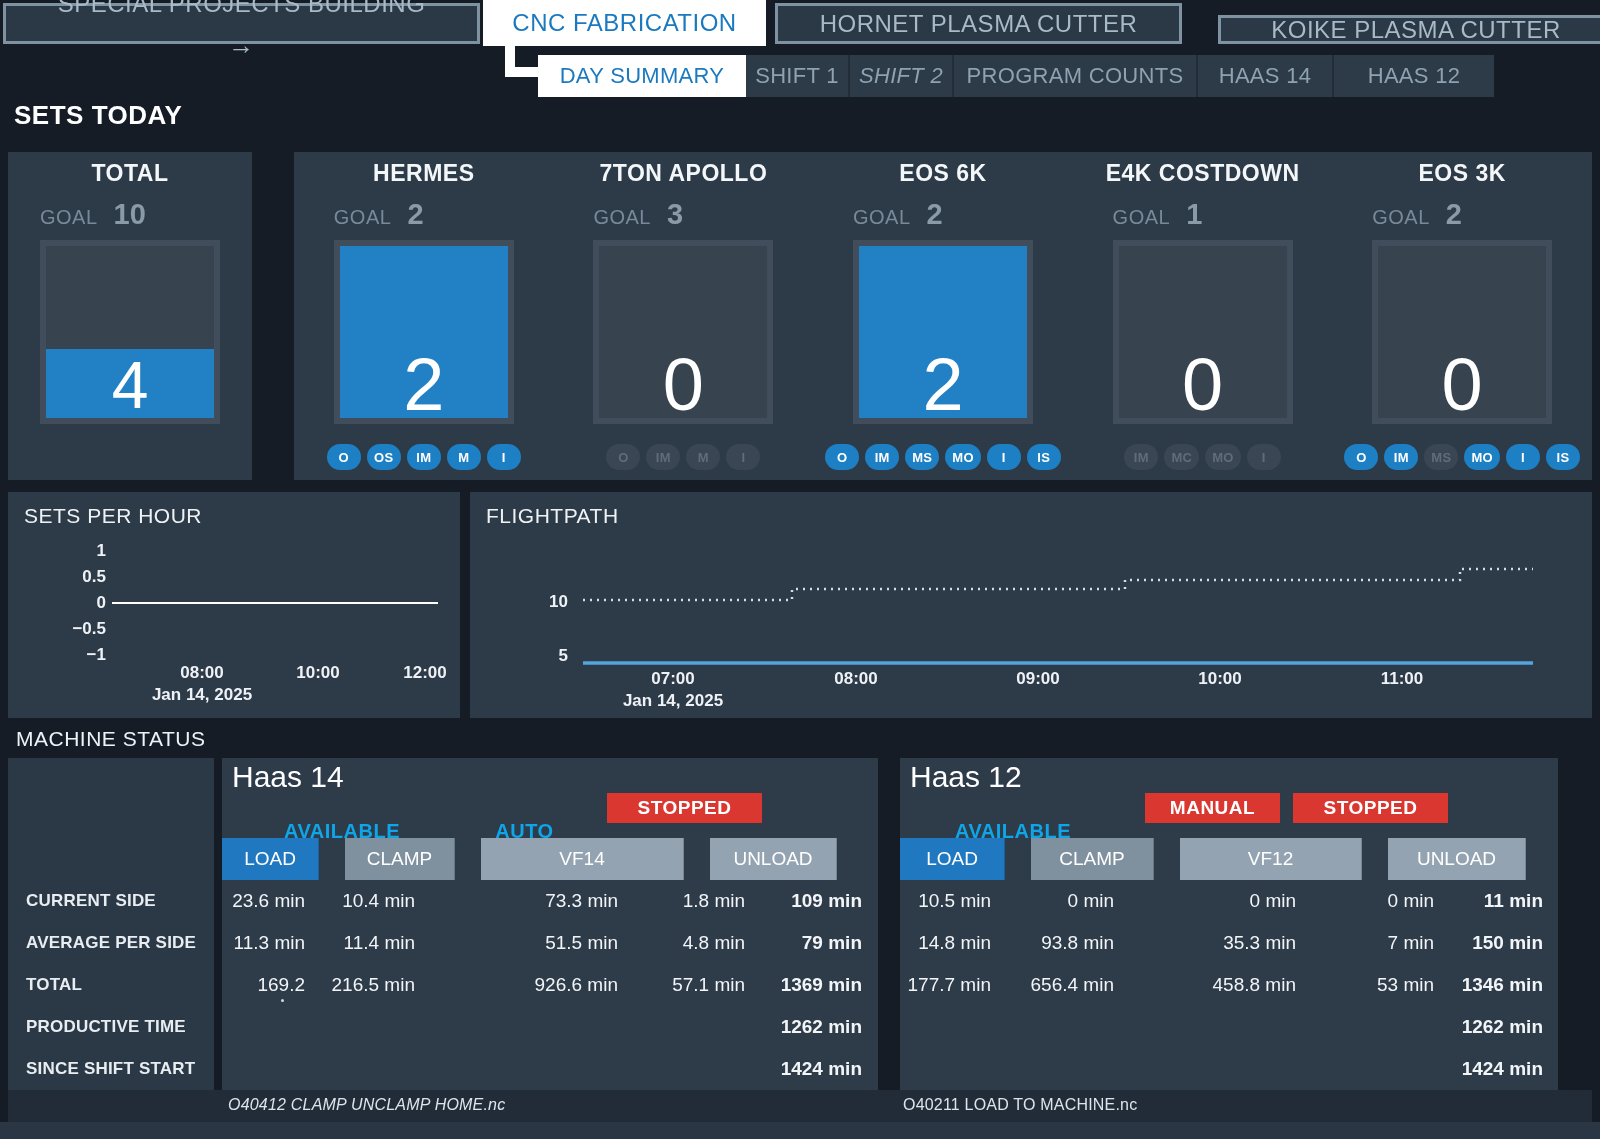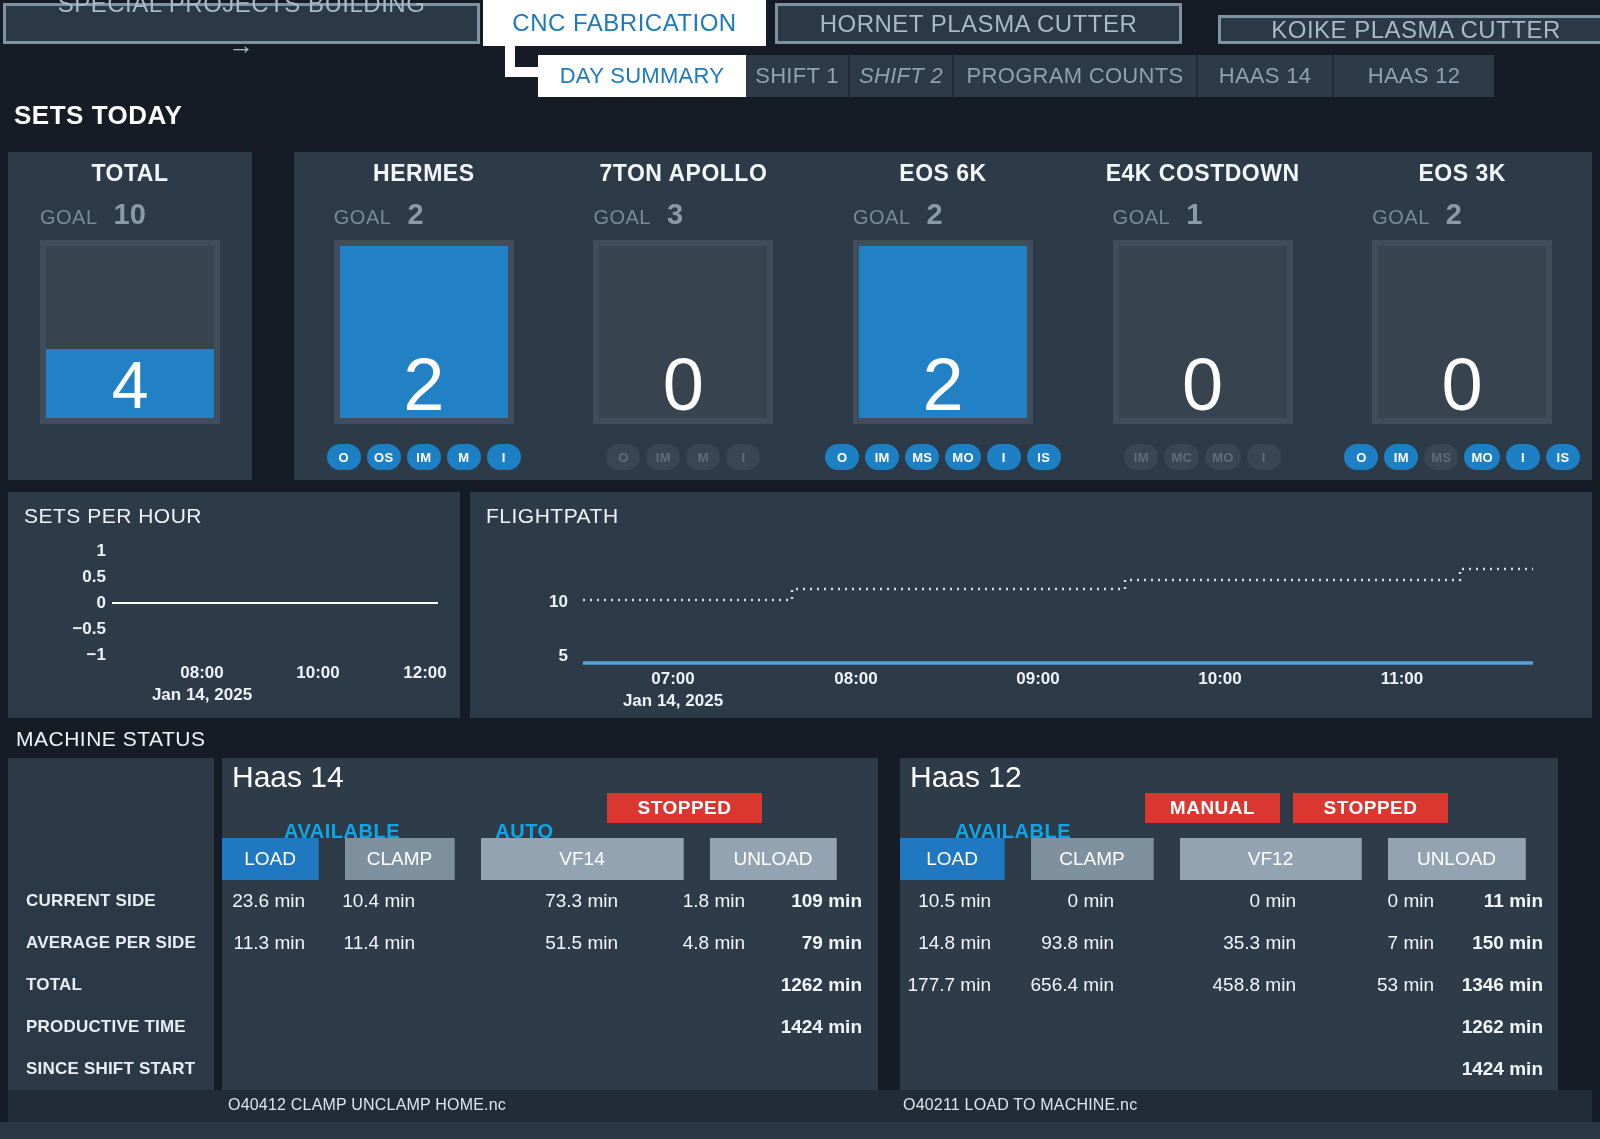--- a/index.html
+++ b/index.html
@@ -297,20 +297,27 @@
         <span class="cell tot c5">109 min</span>
       </div>
       <div class="mrow">
         <span class="cell c1">11.3 min</span>
         <span class="cell c2">11.4 min</span>
         <span class="cell c3">51.5 min</span>
         <span class="cell c4">4.8 min</span>
         <span class="cell tot c5">79 min</span>
       </div>
       <div class="mrow">
+        <span class="cell c1"><span class="dotted-under">169.2</span></span>
+        <span class="cell c2">216.5 min</span>
+        <span class="cell c3">926.6 min</span>
+        <span class="cell c4">57.1 min</span>
+        <span class="cell tot c5">1369 min</span>
+      </div>
+      <div class="mrow">
         <span class="cell c1"></span>
         <span class="cell c2"></span>
         <span class="cell c3"></span>
         <span class="cell c4"></span>
         <span class="cell tot c5">1262 min</span>
       </div>
       <div class="mrow">
         <span class="cell c1"></span>
         <span class="cell c2"></span>
         <span class="cell c3"></span>
@@ -364,17 +371,17 @@
         <span class="cell c1"></span>
         <span class="cell c2"></span>
         <span class="cell c3"></span>
         <span class="cell c4"></span>
         <span class="cell tot c5">1424 min</span>
       </div>
     </div>
   </div>
 
   <div class="footer-strip"></div>
-  <div class="prog" style="left:228px;">O40412 CLAMP UNCLAMP HOME.nc</div>
+  <div class="prog" style="left:228px;font-style:italic;">O40412 CLAMP UNCLAMP HOME.nc</div>
   <div class="prog" style="left:903px;">O40211 LOAD TO MACHINE.nc</div>
   <div class="bottom-bar"></div>
 
 </div>
 
 </body></html>

